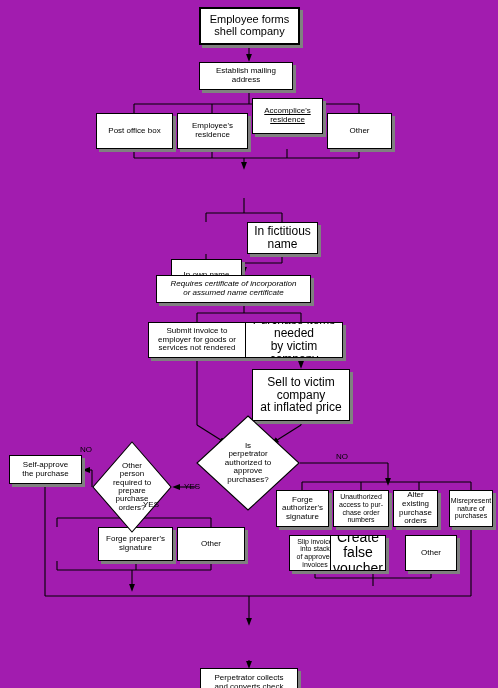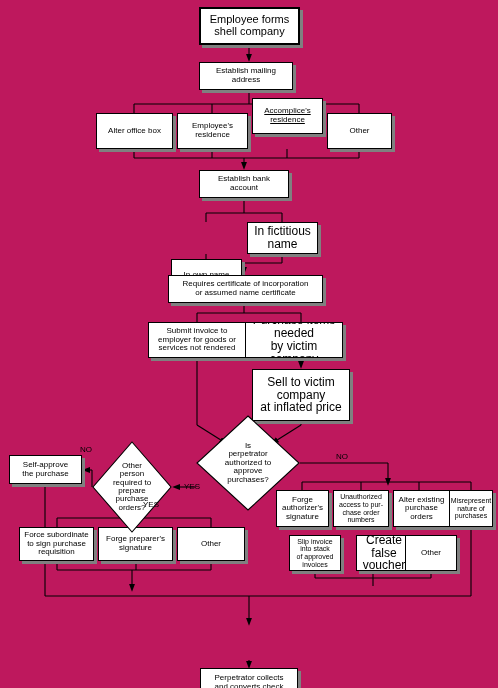--- a/index.html
+++ b/index.html
@@ -4,21 +4,21 @@
 <style>
   html, body {
     margin: 0;
     padding: 0;
     background: #ffffff;
   }
   #canvas {
     position: relative;
     width: 498px;
     height: 688px;
-    background: #be185d;
+    background: #a21caf;
     font-family: "Liberation Sans", sans-serif;
     overflow: hidden;
   }
   svg#wires {
     position: absolute;
     left: 0;
     top: 0;
     width: 498px;
     height: 688px;
     pointer-events: none;
@@ -177,52 +177,48 @@
     <span>Employee forms
 shell company</span>
   </div>
 
   <div class="node shadow" style="left:199px; top:62px; width:94px; height:28px; font-size:8px;justify-content:center;">
     <span>Establish mailing
 address</span>
   </div>
 
   <div class="node shadow" style="left:96px; top:113px; width:77px; height:36px; font-size:8px;">
-    <span>Alter office box</span>
+    <span>Post office box</span>
   </div>
 
   <div class="node shadow" style="left:177px; top:113px; width:71px; height:36px; font-size:8px;">
     <span>Employee's
 residence</span>
   </div>
 
   <div class="node shadow" style="left:252px; top:98px; width:71px; height:36px; font-size:8px;text-decoration:underline;">
     <span>Accomplice's
 residence</span>
   </div>
 
   <div class="node shadow" style="left:327px; top:113px; width:65px; height:36px; font-size:8px;">
     <span>Other</span>
   </div>
 
-  <div class="node shadow" style="left:199px; top:170px; width:90px; height:28px; font-size:8px;">
-    <span>Establish bank
-account</span>
-  </div>
 
   <div class="node shadow" style="left:171px; top:222px; width:71px; height:32px; font-size:8px;margin-top:37px;">
     <span>In own name</span>
   </div>
 
   <div class="node shadow" style="left:247px; top:222px; width:71px; height:32px; font-size:12px;">
     <span>In fictitious
 name</span>
   </div>
 
-  <div class="node shadow" style="left:168px; top:275px; width:155px; height:28px; font-size:8px;">
+  <div class="node shadow" style="left:156px; top:275px; width:155px; height:28px; font-size:8px;font-style:italic;">
     <span>Requires certificate of incorporation
 or assumed name certificate</span>
   </div>
 
   <div class="node shadow" style="left:148px; top:322px; width:98px; height:36px; font-size:8px;">
     <span>Submit invoice to
 employer for goods or
 services not rendered</span>
   </div>
 
@@ -234,25 +230,20 @@
   <div class="node shadow" style="left:252px; top:369px; width:98px; height:52px; font-size:12px;">
     <span>Sell to victim company
 at inflated price</span>
   </div>
 
   <div class="node shadow" style="left:9px; top:455px; width:73px; height:29px; font-size:8px;">
     <span>Self-approve
 the purchase</span>
   </div>
 
-  <div class="node shadow" style="left:19px; top:527px; width:75px; height:34px; font-size:8px;">
-    <span>Force subordinate
-to sign purchase
-requisition</span>
-  </div>
 
   <div class="node shadow" style="left:98px; top:527px; width:75px; height:34px; font-size:8px;">
     <span>Forge preparer's
 signature</span>
   </div>
 
   <div class="node shadow" style="left:177px; top:527px; width:68px; height:34px; font-size:8px;">
     <span>Other</span>
   </div>
 
@@ -262,40 +253,40 @@
 signature</span>
   </div>
 
   <div class="node shadow" style="left:333px; top:490px; width:56px; height:37px; font-size:7px;">
     <span>Unauthorized
 access to pur-
 chase order
 numbers</span>
   </div>
 
-  <div class="node shadow" style="left:393px; top:490px; width:57px; height:37px; font-size:8px;">
+  <div class="node shadow" style="left:393px; top:490px; width:45px; height:37px; font-size:8px;">
     <span>Alter existing
 purchase
 orders</span>
   </div>
 
   <div class="node shadow" style="left:449px; top:490px; width:44px; height:37px; font-size:7px;">
     <span>Misrepresent
 nature of
 purchases</span>
   </div>
 
   <div class="node shadow" style="left:289px; top:535px; width:52px; height:36px; font-size:7px;">
     <span>Slip invoice
 into stack
 of approved
 invoices</span>
   </div>
 
-  <div class="node shadow" style="left:356px; top:535px; width:56px; height:36px; font-size:12px;">
+  <div class="node shadow" style="left:330px; top:535px; width:56px; height:36px; font-size:14px;">
     <span>Create false
 voucher</span>
   </div>
 
   <div class="node shadow" style="left:405px; top:535px; width:52px; height:36px; font-size:8px;">
     <span>Other</span>
   </div>
 
 
   <div class="node shadow" style="left:200px; top:668px; width:98px; height:30px; font-size:8px;">

